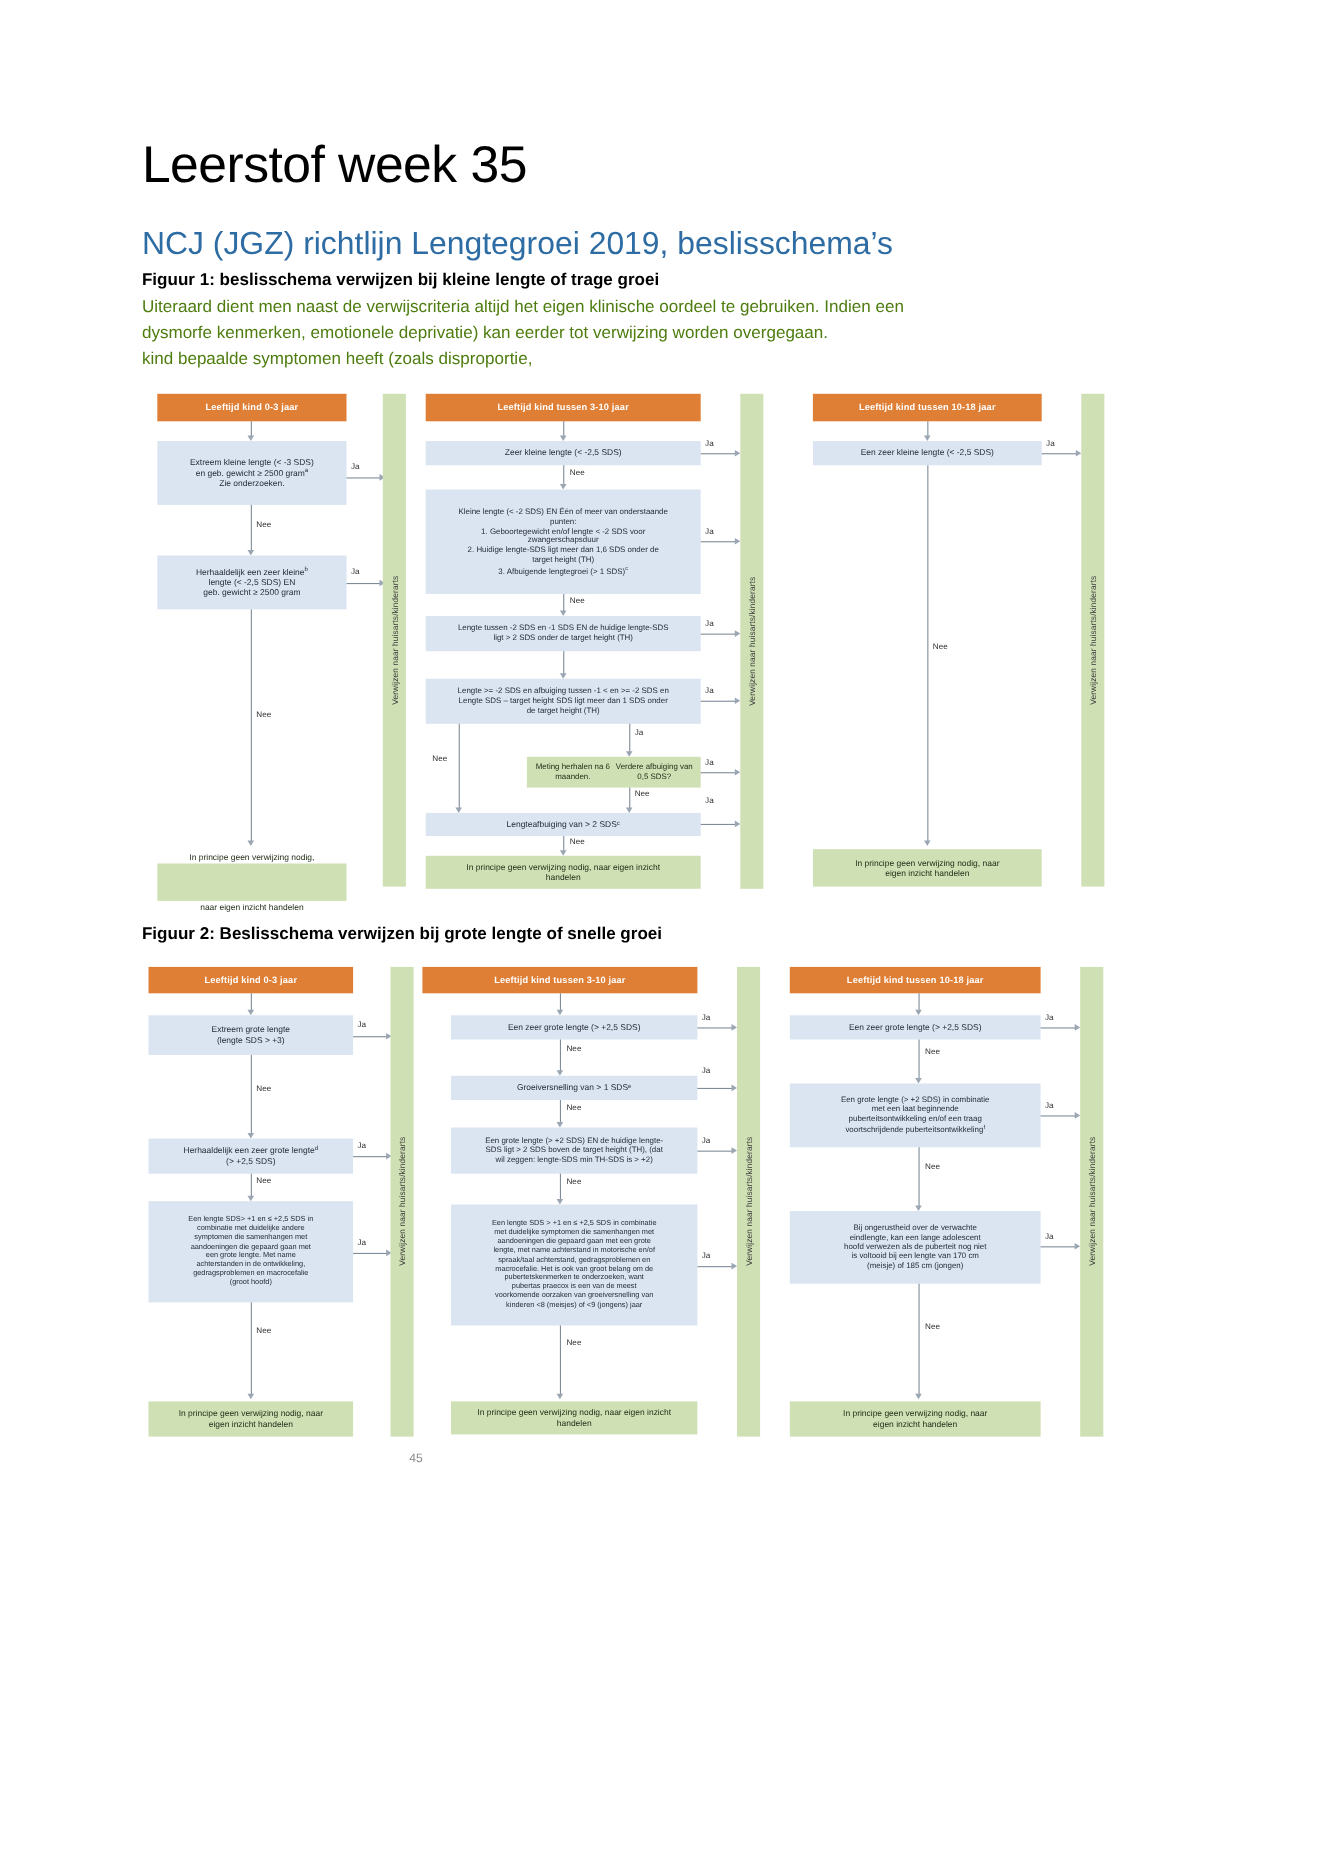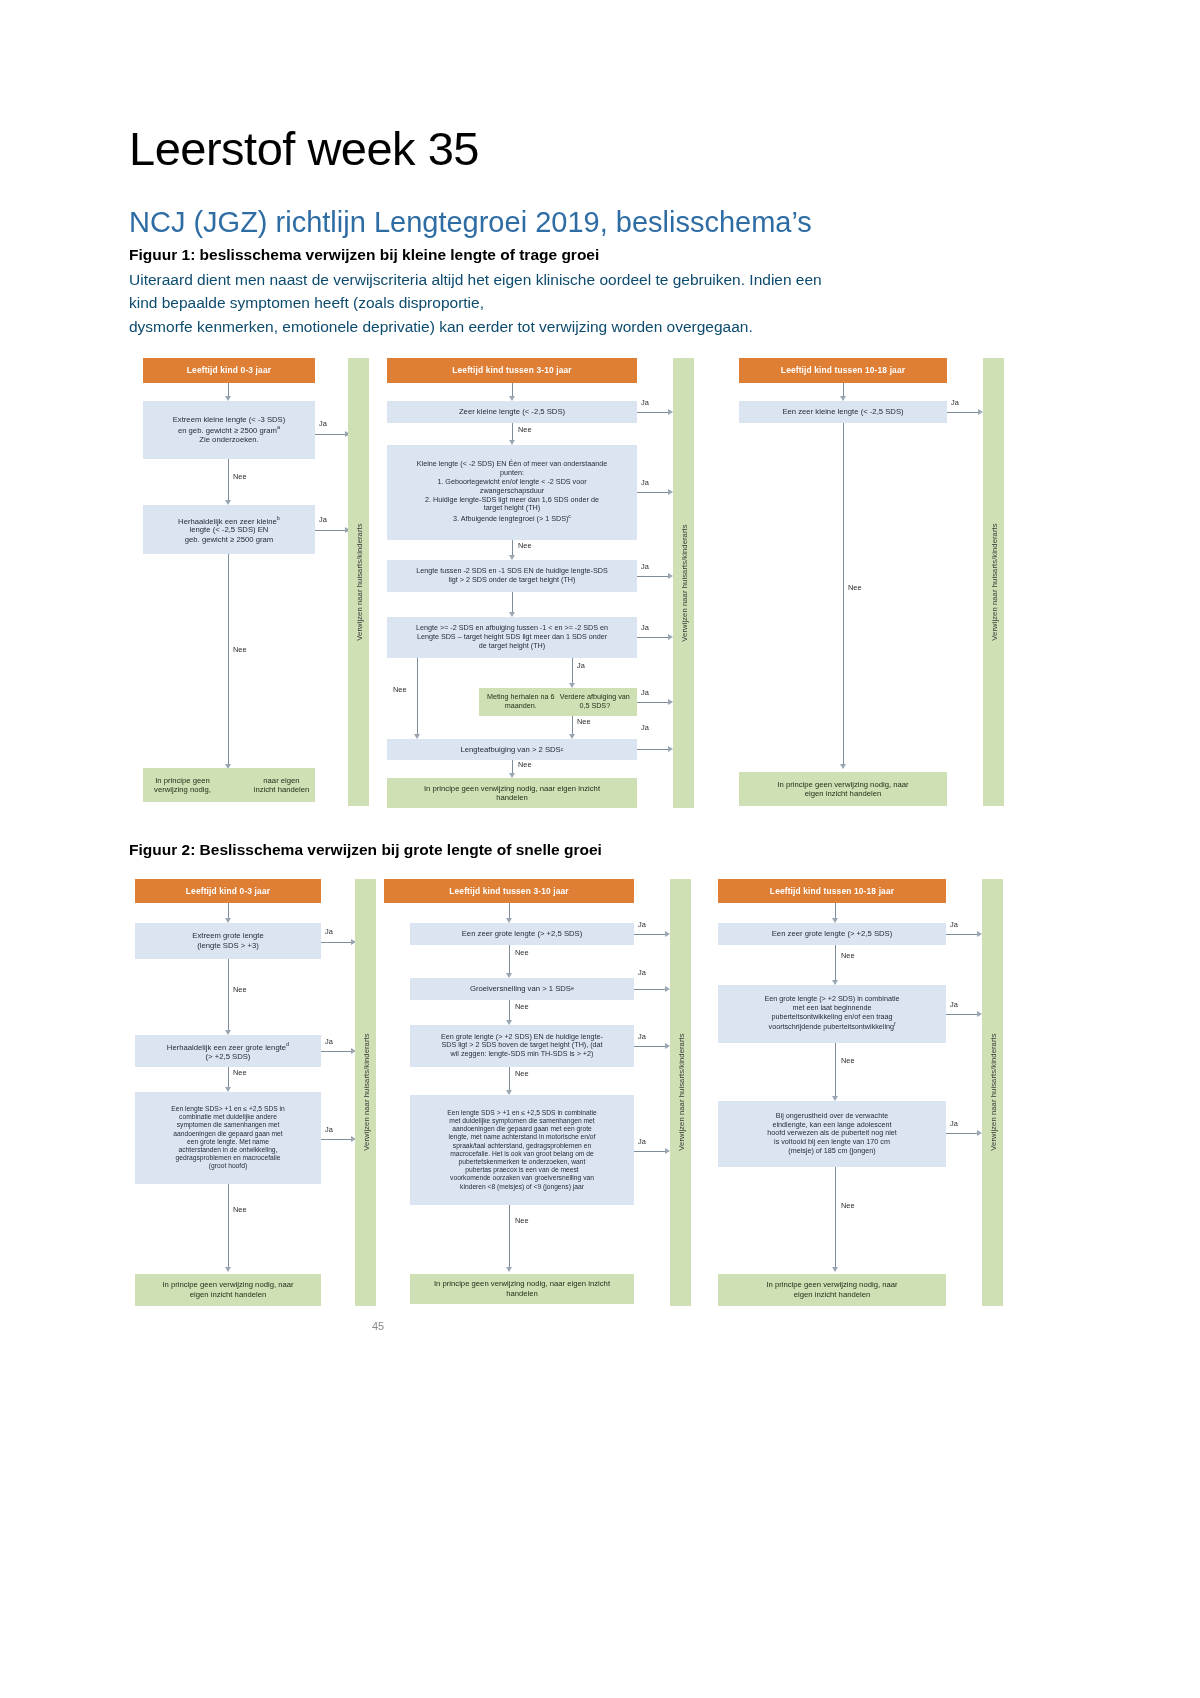--- a/index.html
+++ b/index.html
@@ -18,21 +18,21 @@
     line-height:1.05;margin:0 0 34px 0;color:#000;
   }
   .sec-title{
     font-size:29px;font-weight:400;color:#2e6ca4;
     line-height:1.1;margin:0 0 6px 0;
   }
   .fig-title{
     font-size:15.5px;font-weight:bold;color:#000;line-height:1.35;margin:0 0 2px 0;
   }
   .body-text{
-    font-size:15.5px;line-height:1.5;color:#0c4a6e;margin:0;
+    font-size:15.5px;line-height:1.5;color:#4d7c0f;margin:0;
   }
 
   
   .figure{position:relative;margin-top:10px;}
   .fig1{height:470px;}
   .fig2{height:455px;}
   .gbar{
     position:absolute;background:#cfe0b4;width:21px;
   }
   .gbar span{
@@ -89,22 +89,22 @@
 <body>
 
 <div class="page">
   <div class="content">
 
     <h1 class="doc-title">Leerstof week 35</h1>
     <h2 class="sec-title">NCJ (JGZ) richtlijn Lengtegroei 2019, beslisschema’s</h2>
 
     <p class="fig-title">Figuur 1: beslisschema verwijzen bij kleine lengte of trage groei</p>
     <p class="body-text">Uiteraard dient men naast de verwijscriteria altijd het eigen klinische oordeel te gebruiken. Indien een</p>
+    <p class="body-text">dysmorfe kenmerken, emotionele deprivatie) kan eerder tot verwijzing worden overgegaan.</p>
     <p class="body-text">kind bepaalde symptomen heeft (zoals disproportie,</p>
-    <p class="body-text">dysmorfe kenmerken, emotionele deprivatie) kan eerder tot verwijzing worden overgegaan.</p>
 
     <div class="figure fig1">
 
       <div class="node hdr" style="left:14px;top:10px;width:172px;height:25px;">Leeftijd kind 0-3 jaar</div>
       <div class="vline" style="left:99px;top:35px;height:15px;"></div>
       <div class="arrowdown" style="left:96px;top:48px;"></div>
 
       <div class="node dec" style="left:14px;top:53px;width:172px;height:58px;flex-direction:column;">
         <div>Extreem kleine lengte (&lt; -3 SDS)</div>
         <div><span>en geb. gewicht ≥ 2500 gram</span><sup>a</sup></div>
@@ -124,21 +124,21 @@
         <div>geb. gewicht ≥ 2500 gram</div>
       </div>
       <div class="hline" style="left:186px;top:182px;width:32px;"></div>
       <div class="arrowright" style="left:216px;top:179px;"></div>
       <div class="lbl" style="left:190px;top:167px;">Ja</div>
 
       <div class="vline" style="left:99px;top:206px;height:212px;"></div>
       <div class="arrowdown" style="left:96px;top:416px;"></div>
       <div class="lbl" style="left:104px;top:297px;">Nee</div>
 
-      <div class="node grn" style="left:14px;top:420px;width:172px;height:34px;flex-direction:row;gap:36px;">
+      <div class="node grn" style="left:14px;top:437px;width:172px;height:34px;flex-direction:column;gap:36px;">
         <div>In principe geen verwijzing nodig,</div>
         <div>naar eigen inzicht handelen</div>
       </div>
 
       <div class="gbar" style="left:219px;top:10px;height:448px;">
         <span>Verwijzen naar huisarts/kinderarts</span>
       </div>
 
       <div class="node hdr" style="left:258px;top:10px;width:250px;height:25px;">Leeftijd kind tussen 3-10 jaar</div>
       <div class="vline" style="left:383px;top:35px;height:15px;"></div>

